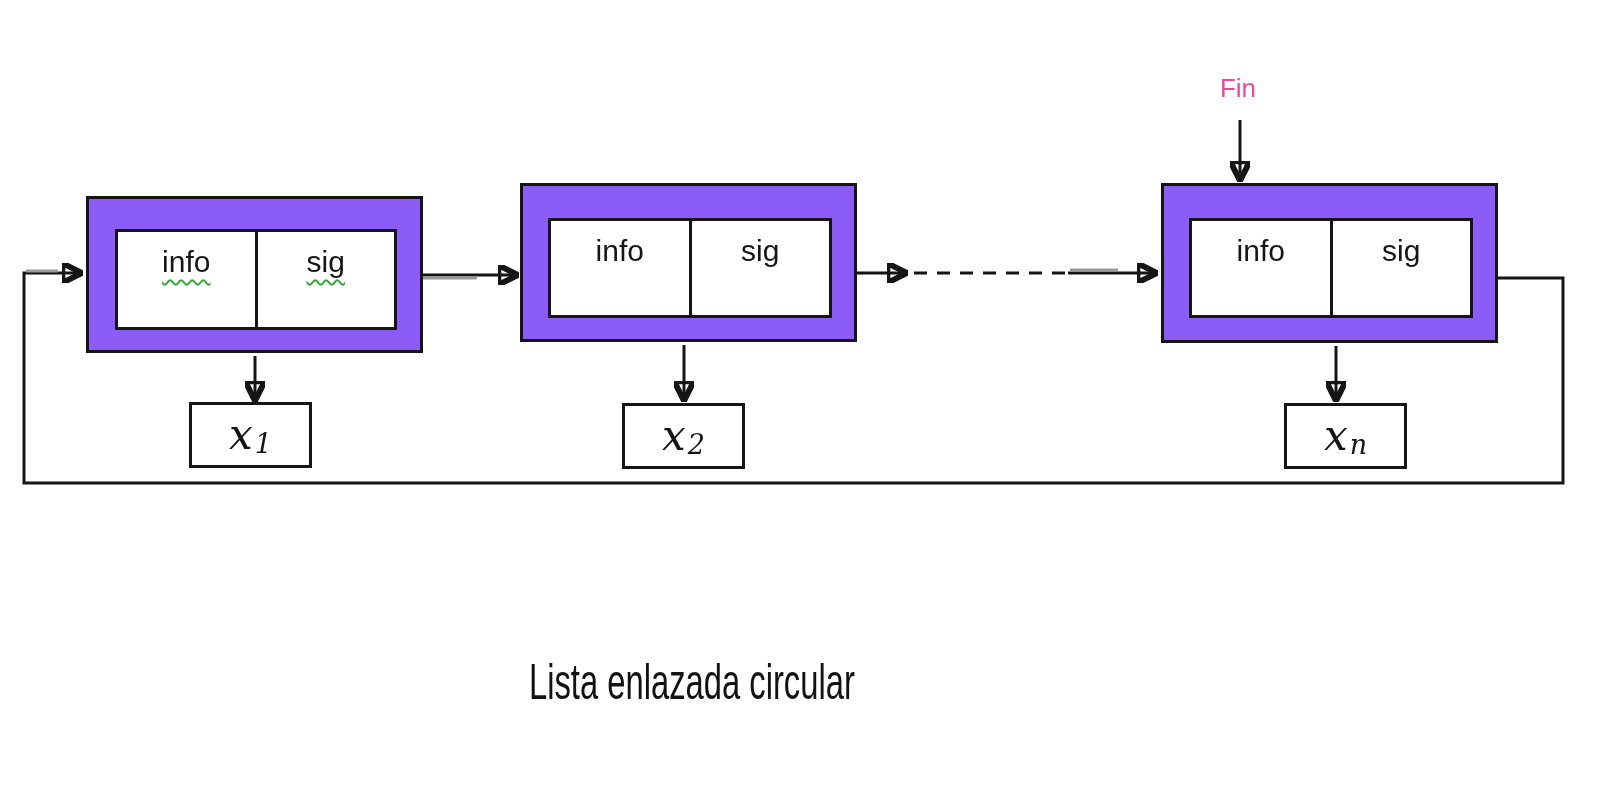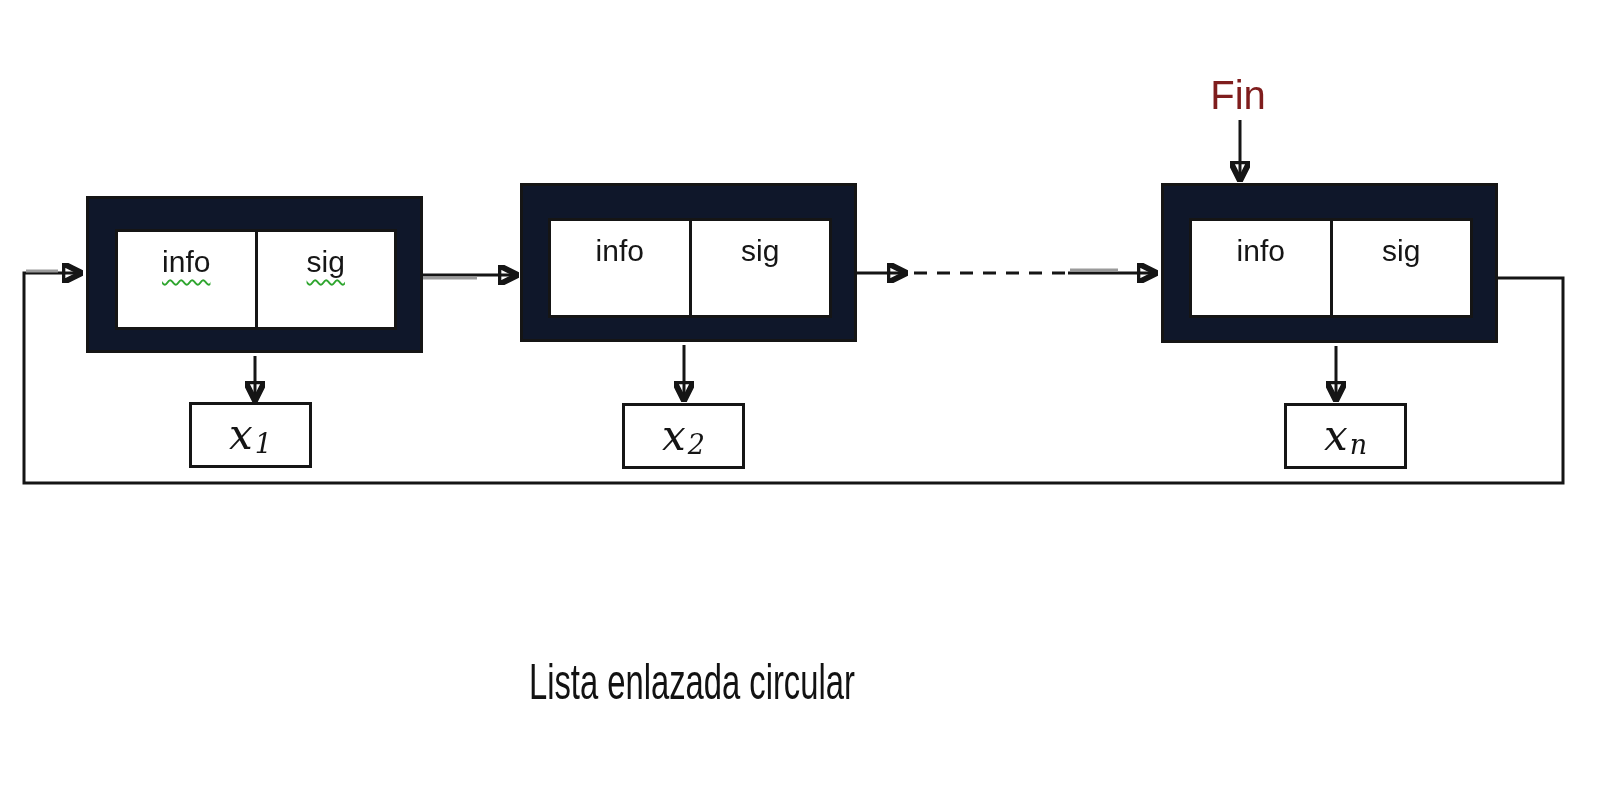--- a/index.html
+++ b/index.html
@@ -13,21 +13,21 @@
   }
   .lines { position: absolute; left: 0; top: 0; z-index: 1; }
   .lines path { stroke: #151515; stroke-width: 3; fill: none; }
   .lines path.dashed { stroke-dasharray: 13 10; }
   .lines path.gray { stroke: #9a9a9a; stroke-width: 3; }
 
   .obox {
     position: absolute;
     box-sizing: border-box;
     border: 3px solid #151515;
-    background: #0f172a;
+    background: #8b5cf6;
     z-index: 2;
   }
   .ibox {
     position: absolute;
     box-sizing: border-box;
     border: 3px solid #151515;
     display: flex;
     background: #ffffff;
   }
   .cell {
@@ -64,22 +64,22 @@
     color: #141414;
   }
   .vbase { font-size: 42px; line-height: 1; }
   .vsub  { font-size: 27px; line-height: 1; margin-top: 16px; margin-left: 2px; }
   .fin-label {
     position: absolute;
     left: 1203px;
     top: 73px;
     width: 70px;
     text-align: center;
-    font-size: 40px;
-    color: #7f1d1d;
+    font-size: 26px;
+    color: #ec4899;
     z-index: 2;
   }
   .caption {
     position: absolute;
     left: 529px;
     top: 657px;
     font-size: 50px;
     color: #121212;
     white-space: nowrap;
     transform: scaleX(0.655);

